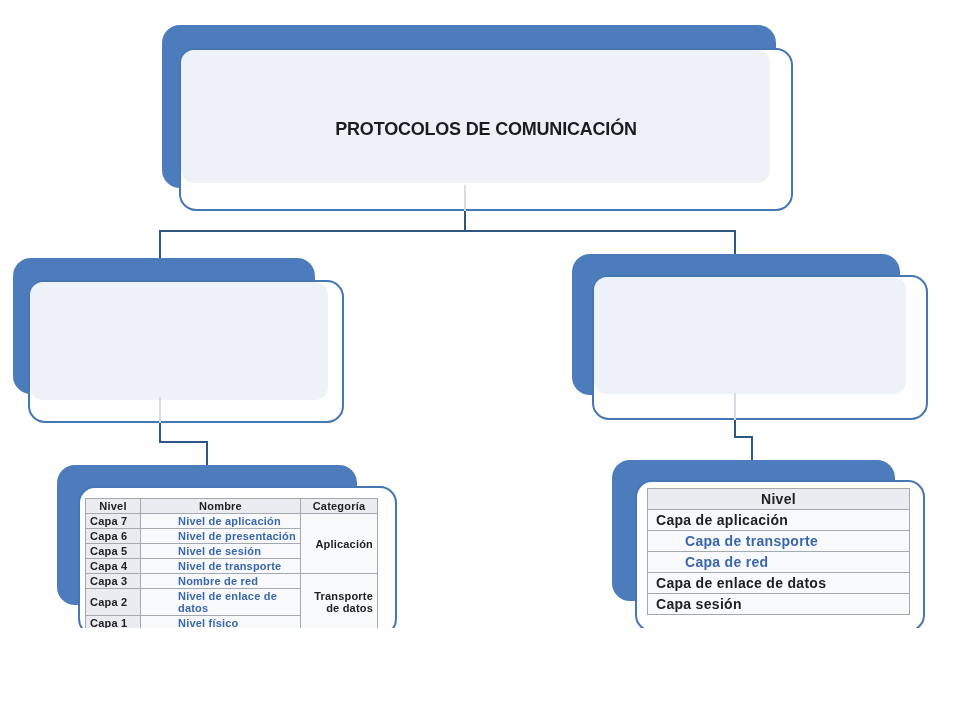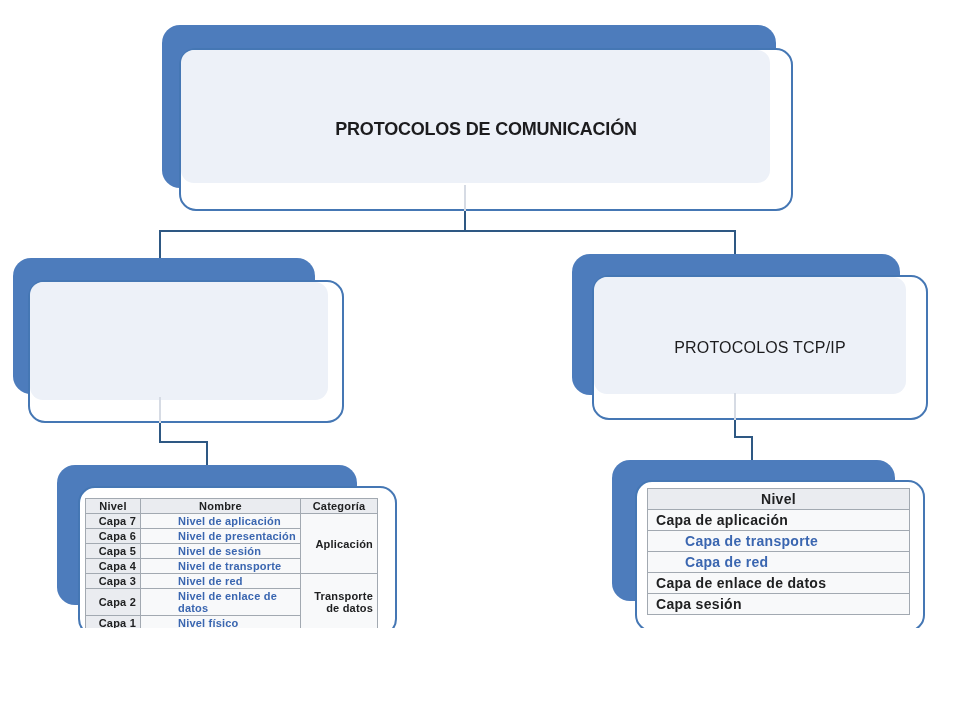--- a/index.html
+++ b/index.html
@@ -39,21 +39,21 @@
     font-family:"Liberation Sans", sans-serif;color:#202122;z-index:2;
   }
   .wtable th,.wtable td{border:1px solid var(--tborder);font-weight:bold;box-sizing:border-box;}
   .wtable th{background:var(--thead-bg);text-align:center;}
   .wtable td{text-align:left;}
   .wtable td.name{color:var(--link);padding-left:37px;}
   .wtable td.plain{color:#202122;}
   .wtable td.cat{color:#202122;vertical-align:middle;text-align:right;}
   table.osi{left:28px;top:33px;font-size:11px;letter-spacing:0.2px;}
   .osi th,.osi td{padding:1px 4px;height:14px;}
-  .osi th.capa{text-align:right;}
+  .osi th.capa{text-align:left;}
   .osi col.c1{width:55px;} .osi col.c2{width:160px;} .osi col.c3{width:77px;}
   table.tcp{left:35px;top:28px;font-size:14px;letter-spacing:0.3px;width:263px;}
   .tcp th,.tcp td{padding:2px 8px;height:19px;}
 </style>
 </head>
 <body>
 
 <div id="stage">
 
   <div class="conn" style="left:464px;top:210px;width:2px;height:22px"></div>
@@ -79,21 +79,20 @@
   <div class="node" style="left:13px;top:258px;width:332px;height:166px">
     <div class="shadow" style="width:302px;height:136px"></div>
     <div class="box" style="left:15px;top:22px;width:316px;height:143px"></div>
     <div class="panel" style="left:17px;top:24px;width:298px;height:118px"></div>
   </div>
 
   <div class="node" style="left:572px;top:254px;width:357px;height:167px">
     <div class="shadow" style="width:328px;height:141px"></div>
     <div class="box" style="left:20px;top:21px;width:336px;height:145px"></div>
     <div class="panel" style="left:22px;top:23px;width:312px;height:117px"></div>
-    <div class="nlabel sub" style="left:20px;top:21px;width:336px;height:145px">PROTOCOLOS TCP/IP</div>
   </div>
 
   <div class="node" style="left:57px;top:465px;width:341px;height:172px">
     <div class="shadow" style="width:300px;height:140px"></div>
     <div class="box" style="left:21px;top:21px;width:319px;height:150px"></div>
     <table class="wtable osi">
       <colgroup>
           <col class="c1">
           <col class="c2">
           <col class="c3">
@@ -118,21 +117,21 @@
           <tr>
             <th class="capa">Capa 5</th>
             <td class="name">Nivel de sesión</td>
           </tr>
           <tr>
             <th class="capa">Capa 4</th>
             <td class="name">Nivel de transporte</td>
           </tr>
           <tr>
             <th class="capa">Capa 3</th>
-            <td class="name">Nivel de red</td>
+            <td class="name">Nombre de red</td>
             <td class="cat" rowspan="3">Transporte de datos</td>
           </tr>
           <tr>
             <th class="capa">Capa 2</th>
             <td class="name">Nivel de enlace de datos</td>
           </tr>
           <tr>
             <th class="capa">Capa 1</th>
             <td class="name">Nivel físico</td>
           </tr>

